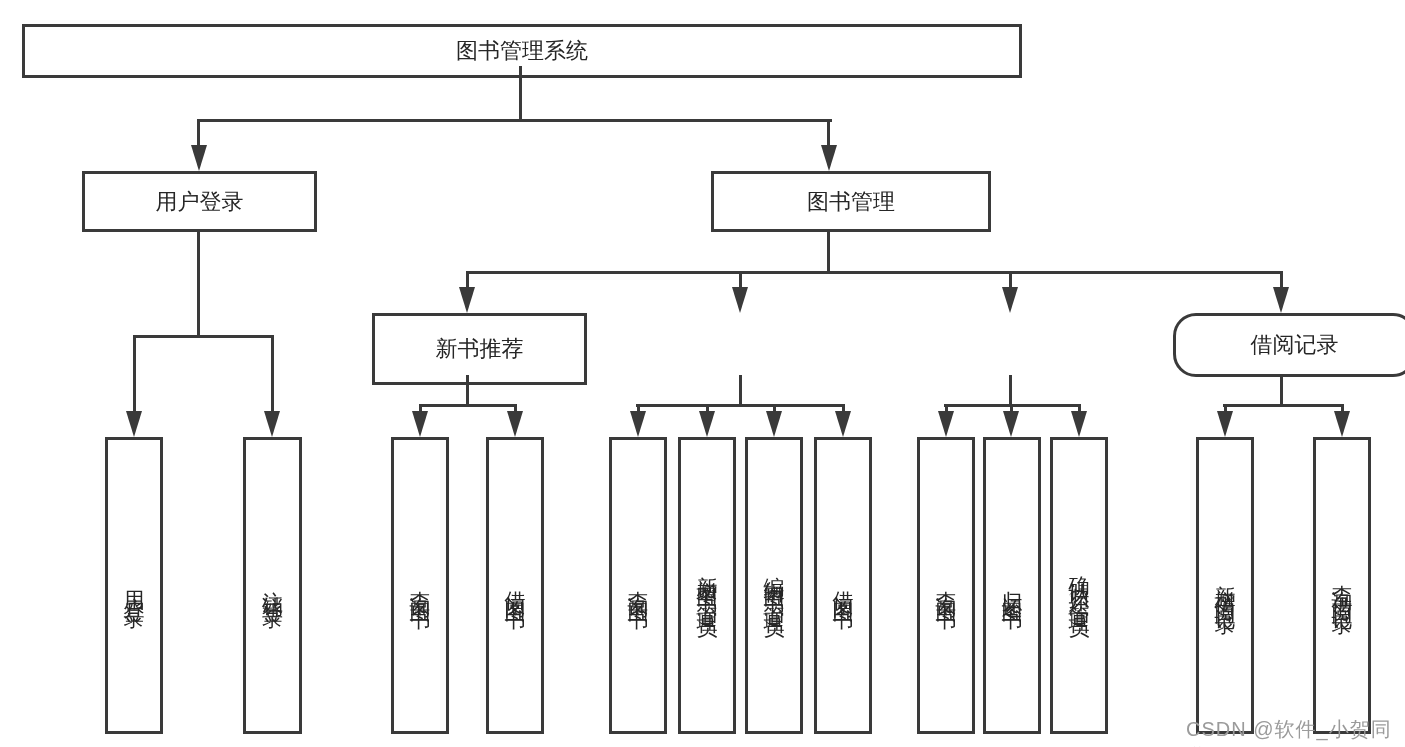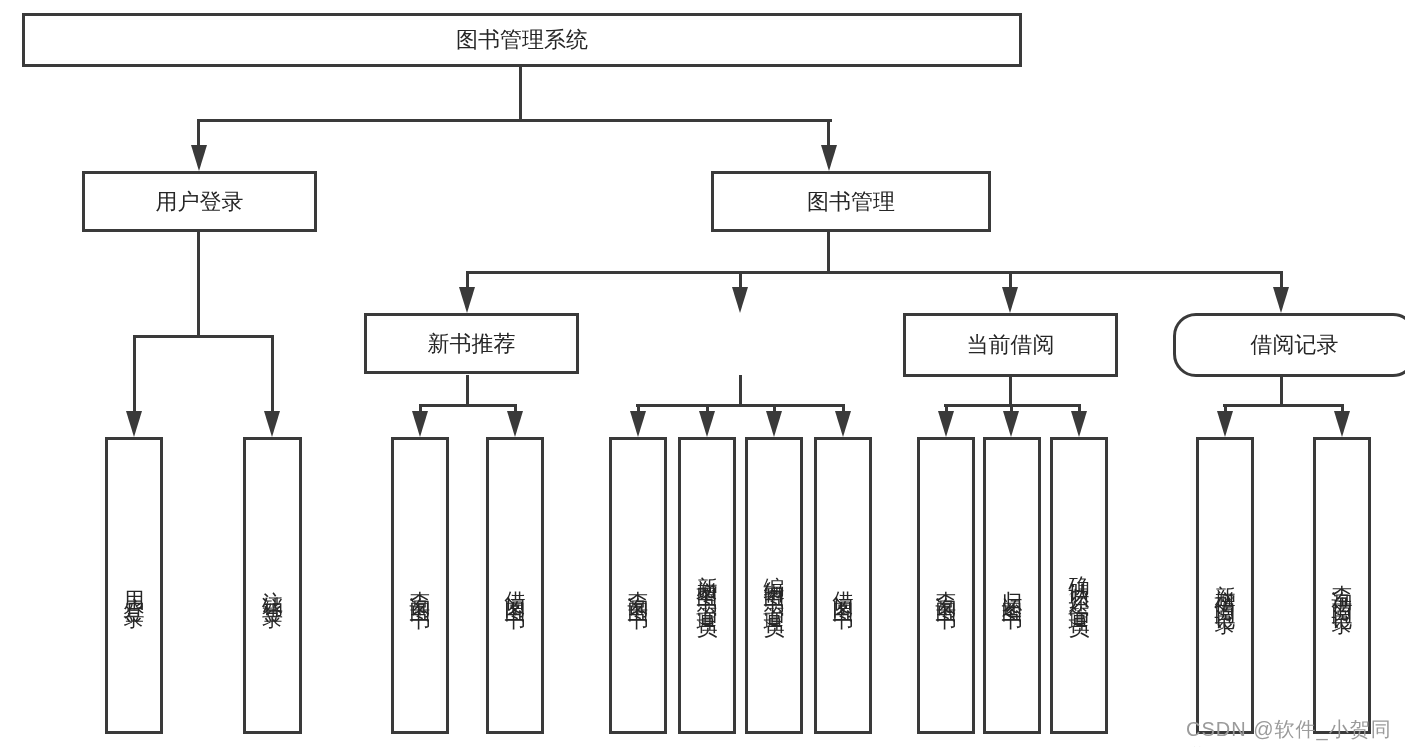--- a/index.html
+++ b/index.html
@@ -27,21 +27,21 @@
   .watermark {
     position:absolute; left:1186px; top:716px;
     font-size:20px; color:#9b9b9b; letter-spacing:1px; z-index:5;
   }
 </style>
 </head>
 <body>
 
 <div id="stage">
 
-  <div class="box" style="left:22px; top:13px; width:1000px; height:54px;">图书管理系统</div>
+  <div class="box" style="left:22px; top:24px; width:1000px; height:54px;">图书管理系统</div>
 
   <div class="vl" style="left:519px; top:66px; height:54px;"></div>
   <div class="hl" style="left:198px; top:119px; width:634px;"></div>
   <div class="vl" style="left:197px; top:119px; height:30px;"></div>
   <div class="tri" style="left:191px; top:145px;"></div>
   <div class="vl" style="left:827px; top:119px; height:30px;"></div>
   <div class="tri" style="left:821px; top:145px;"></div>
 
   <div class="box" style="left:82px; top:171px; width:235px; height:61px;">用户登录</div>
   <div class="box" style="left:711px; top:171px; width:280px; height:61px;">图书管理</div>
@@ -57,22 +57,21 @@
   <div class="hl" style="left:466px; top:271px; width:817px;"></div>
   <div class="vl" style="left:466px; top:271px; height:20px;"></div>
   <div class="tri" style="left:459px; top:287px;"></div>
   <div class="vl" style="left:739px; top:271px; height:20px;"></div>
   <div class="tri" style="left:732px; top:287px;"></div>
   <div class="vl" style="left:1009px; top:271px; height:20px;"></div>
   <div class="tri" style="left:1002px; top:287px;"></div>
   <div class="vl" style="left:1280px; top:271px; height:20px;"></div>
   <div class="tri" style="left:1273px; top:287px;"></div>
 
-  <div class="box" style="left:364px; top:313px; width:215px; height:61px;">新书推荐</div>
-  <div class="box" style="left:903px; top:313px; width:215px; height:64px;">当前借阅</div>
+  <div class="box" style="left:372px; top:313px; width:215px; height:72px;">新书推荐</div>
   <div class="box" style="left:1173px; top:313px; width:243px; height:64px;border-radius:23px;">借阅记录</div>
 
   <div class="vl" style="left:466px; top:375px; height:32px;"></div>
   <div class="hl" style="left:419px; top:404px; width:98px;"></div>
   <div class="vl" style="left:419px; top:404px; height:10px;"></div>
   <div class="tri" style="left:412px; top:411px;"></div>
   <div class="vl" style="left:514px; top:404px; height:10px;"></div>
   <div class="tri" style="left:507px; top:411px;"></div>
 
   <div class="vl" style="left:739px; top:375px; height:32px;"></div>

